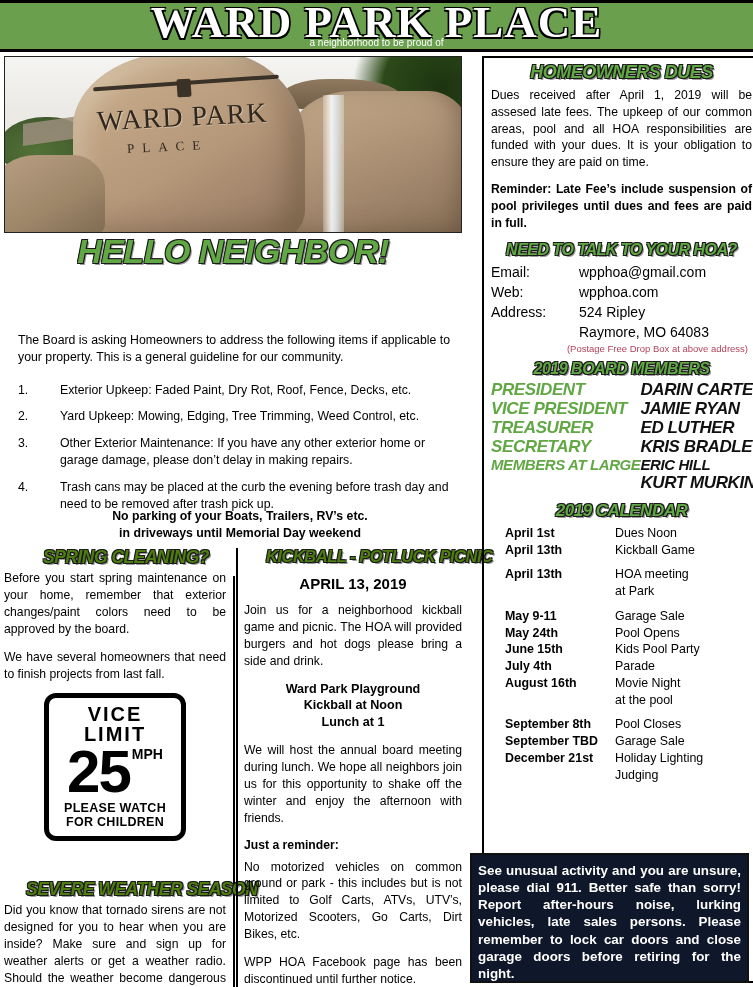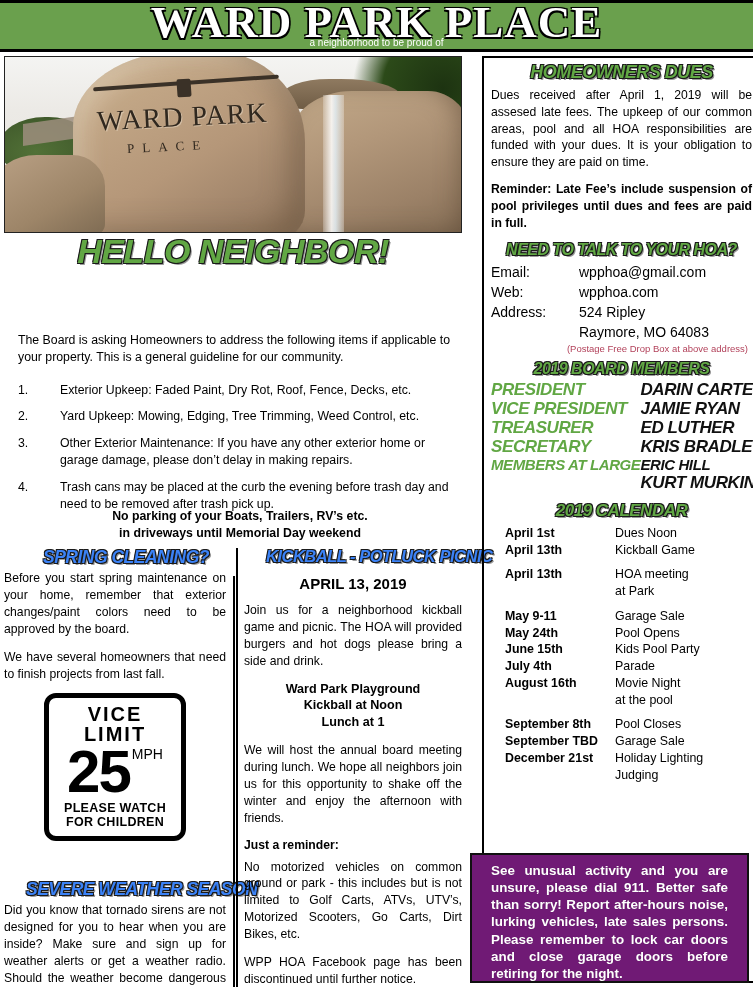--- a/index.html
+++ b/index.html
@@ -194,21 +194,21 @@
     white-space: nowrap;
   }
   .hdr-green {
     color: #61a744;
     text-shadow:
       -1px -1px 0 #1a1a1a, 1px -1px 0 #1a1a1a,
       -1px 1px 0 #1a1a1a, 1px 1px 0 #1a1a1a,
       2px 2px 0 #9a9a9a;
   }
   .hdr-red {
-    color: #3b82f6;
+    color: #4d7c0f;
     text-shadow:
       -1px -1px 0 #1a1a1a, 1px -1px 0 #1a1a1a,
       -1px 1px 0 #1a1a1a, 1px 1px 0 #1a1a1a,
       2px 2px 0 #9a9a9a;
     margin-left: 22px;
   }
 
   
   .hello-hdr {
     position: absolute;
@@ -293,21 +293,21 @@
     font-size: 20px; font-weight: 700; letter-spacing: 2px; line-height: 1.0;
     font-family: "Liberation Sans", sans-serif;
   }
   .sp-num-wrap {
     display: flex; align-items: flex-start; justify-content: center; margin: 2px 0 3px 0;
   }
   .sp-num {
     font-size: 60px; font-weight: 700; line-height: .88; letter-spacing: -2px;
     font-family: "Liberation Sans", sans-serif;
   }
-  .sp-mph { font-size: 14px; font-weight: 400; margin-bottom: 9px; margin-left: 2px; }
+  .sp-mph { font-size: 14px; font-weight: 700; margin-bottom: 9px; margin-left: 2px; }
   .sp-line3 { font-size: 12.5px; font-weight: 700; letter-spacing: .3px; line-height: 1.08; }
 
   
   .severe-wrap {
     position: absolute;
     left: 0; top: 824px;
     width: 222px;
   }
 
   
@@ -388,24 +388,24 @@
     margin-left: 14px;
   }
   .cal-tbl td { padding: 0 0 1px 0; vertical-align: top; }
   .cal-date { width: 110px; font-weight: 700; }
   .cal-gap td { height: 7px; }
 
   .watch-box {
     position: absolute;
     left: 470px; top: 853px;
     width: 279px; height: 130px;
-    background: #701a75;
+    background: #0f172a;
     border: 2px solid #111;
     box-sizing: border-box;
-    padding: 7px 19px;
+    padding: 7px 6px;
   }
   .watch-text {
     color: #ffffff;
     font-size: 13.4px;
     font-weight: 700;
     line-height: 1.28;
     text-align: justify;
     text-shadow: 0 0 1px rgba(0,0,0,.25);
   }
 </style>

